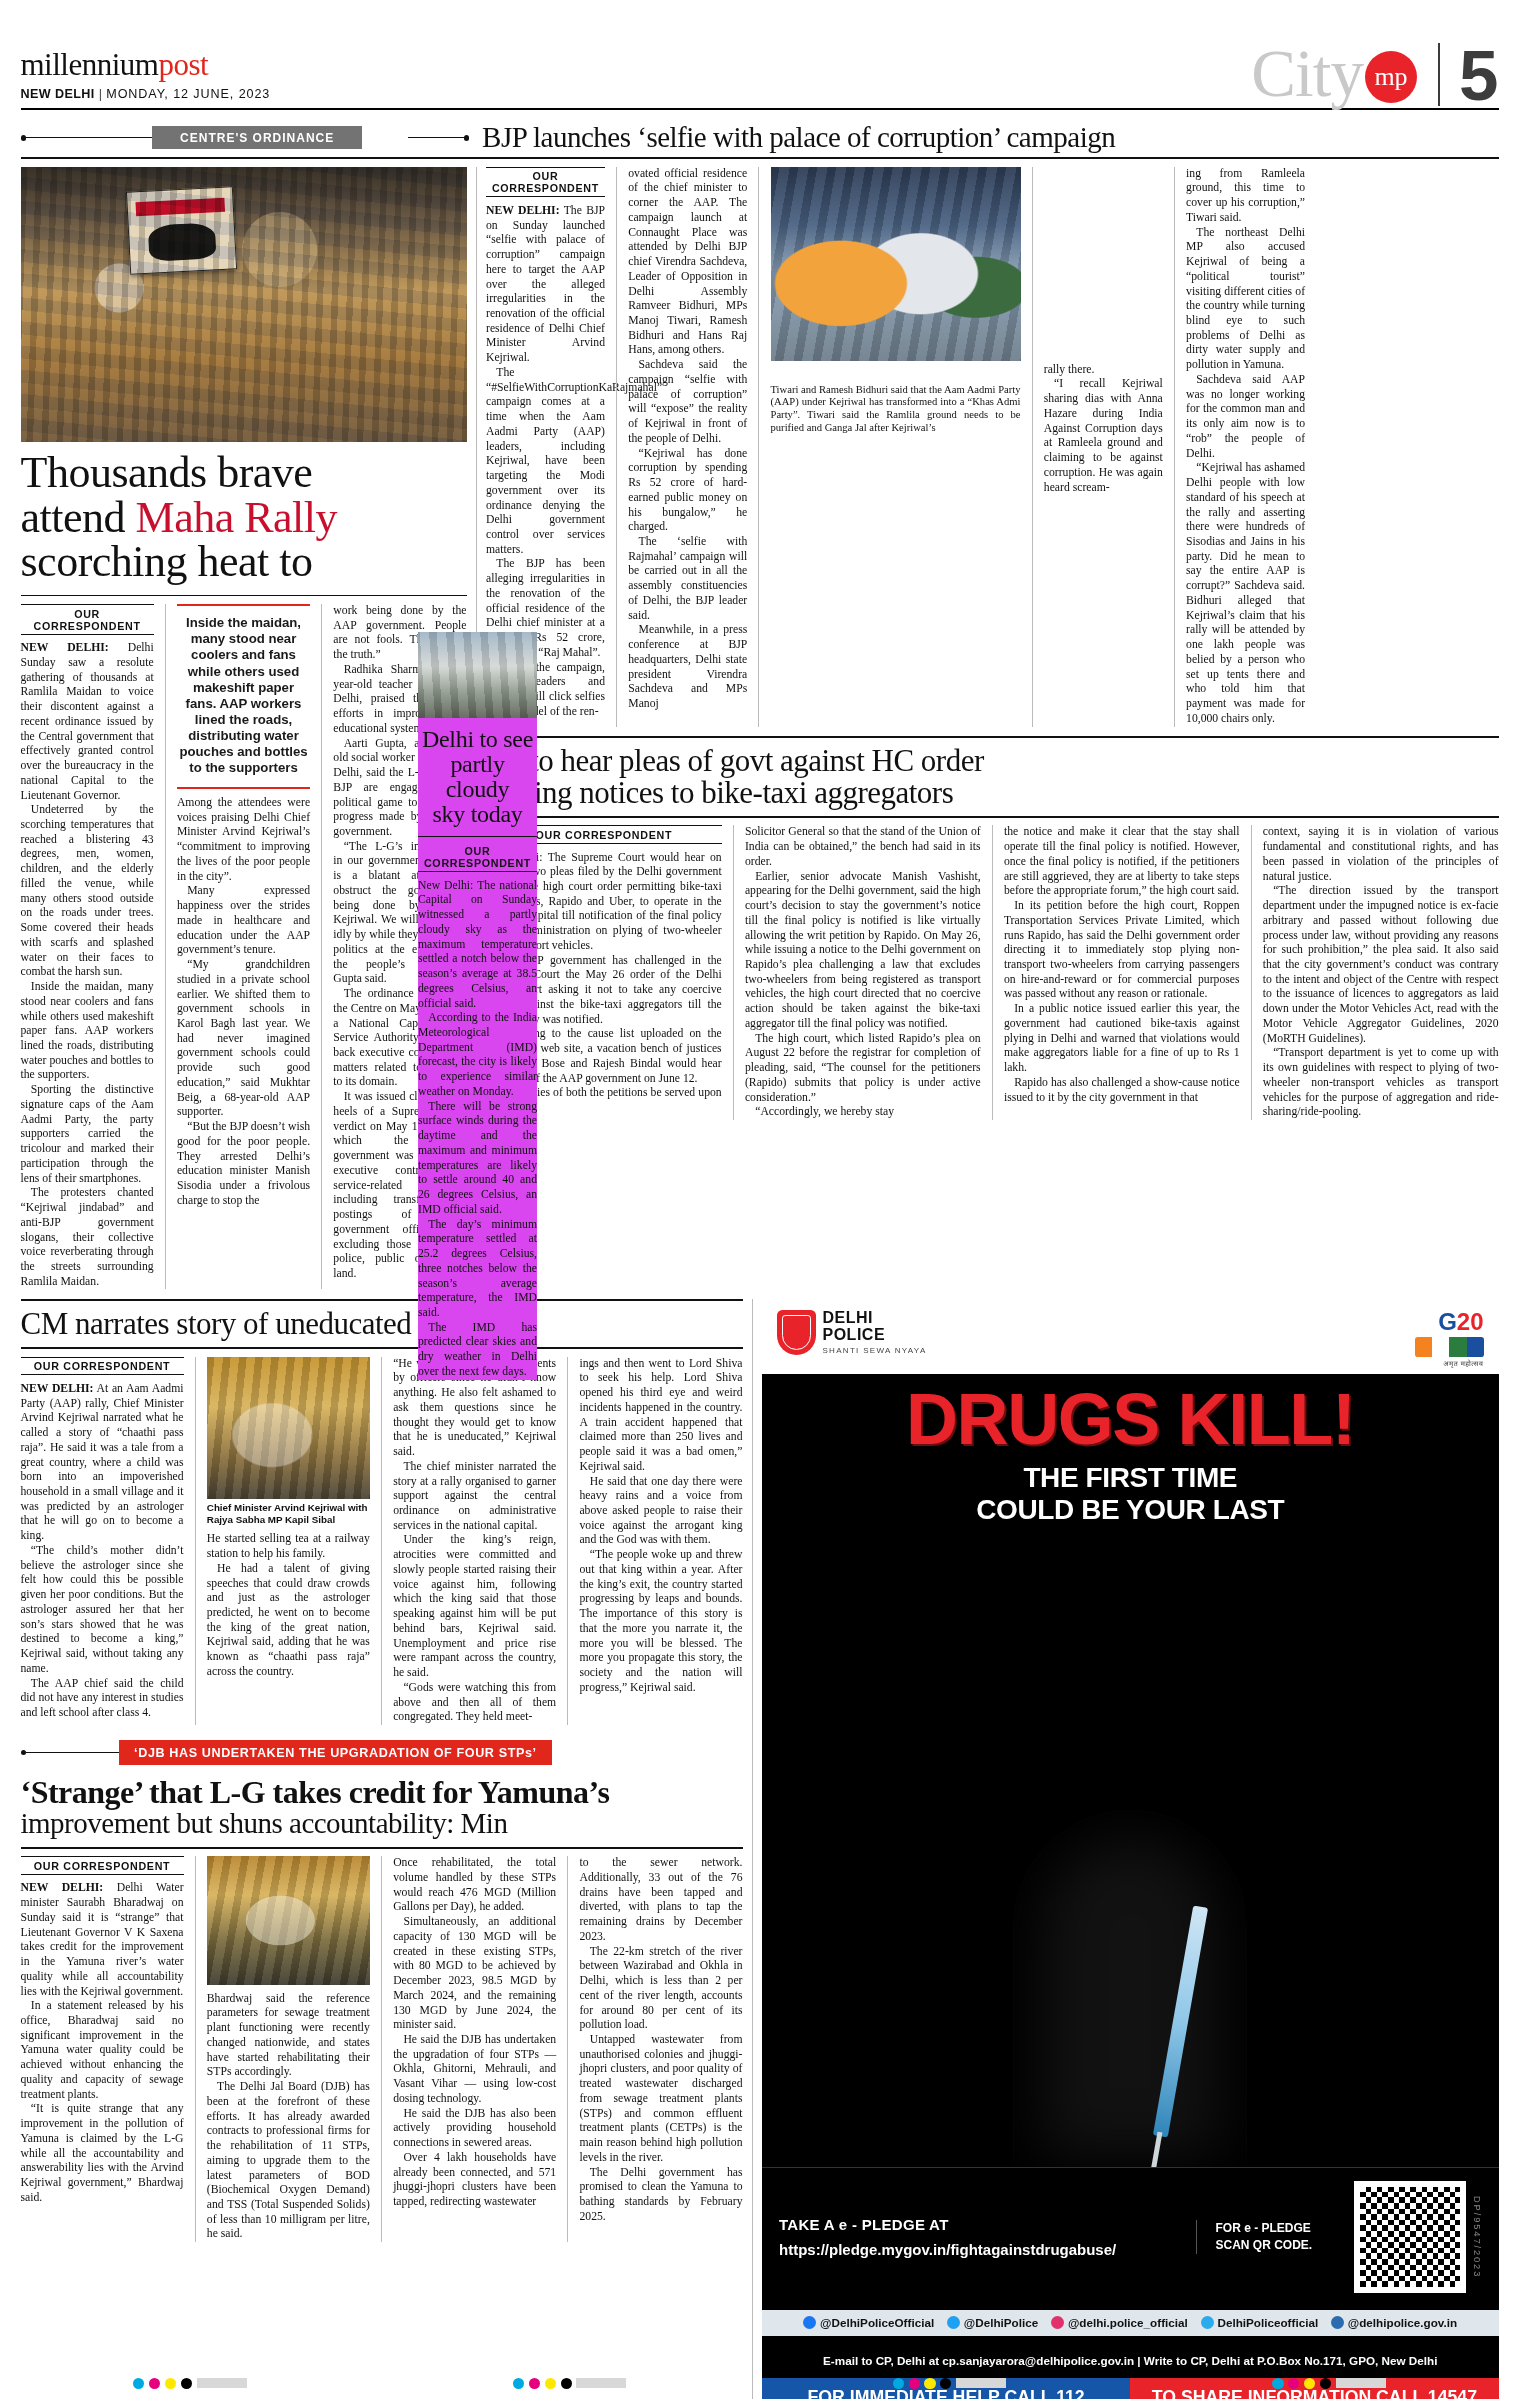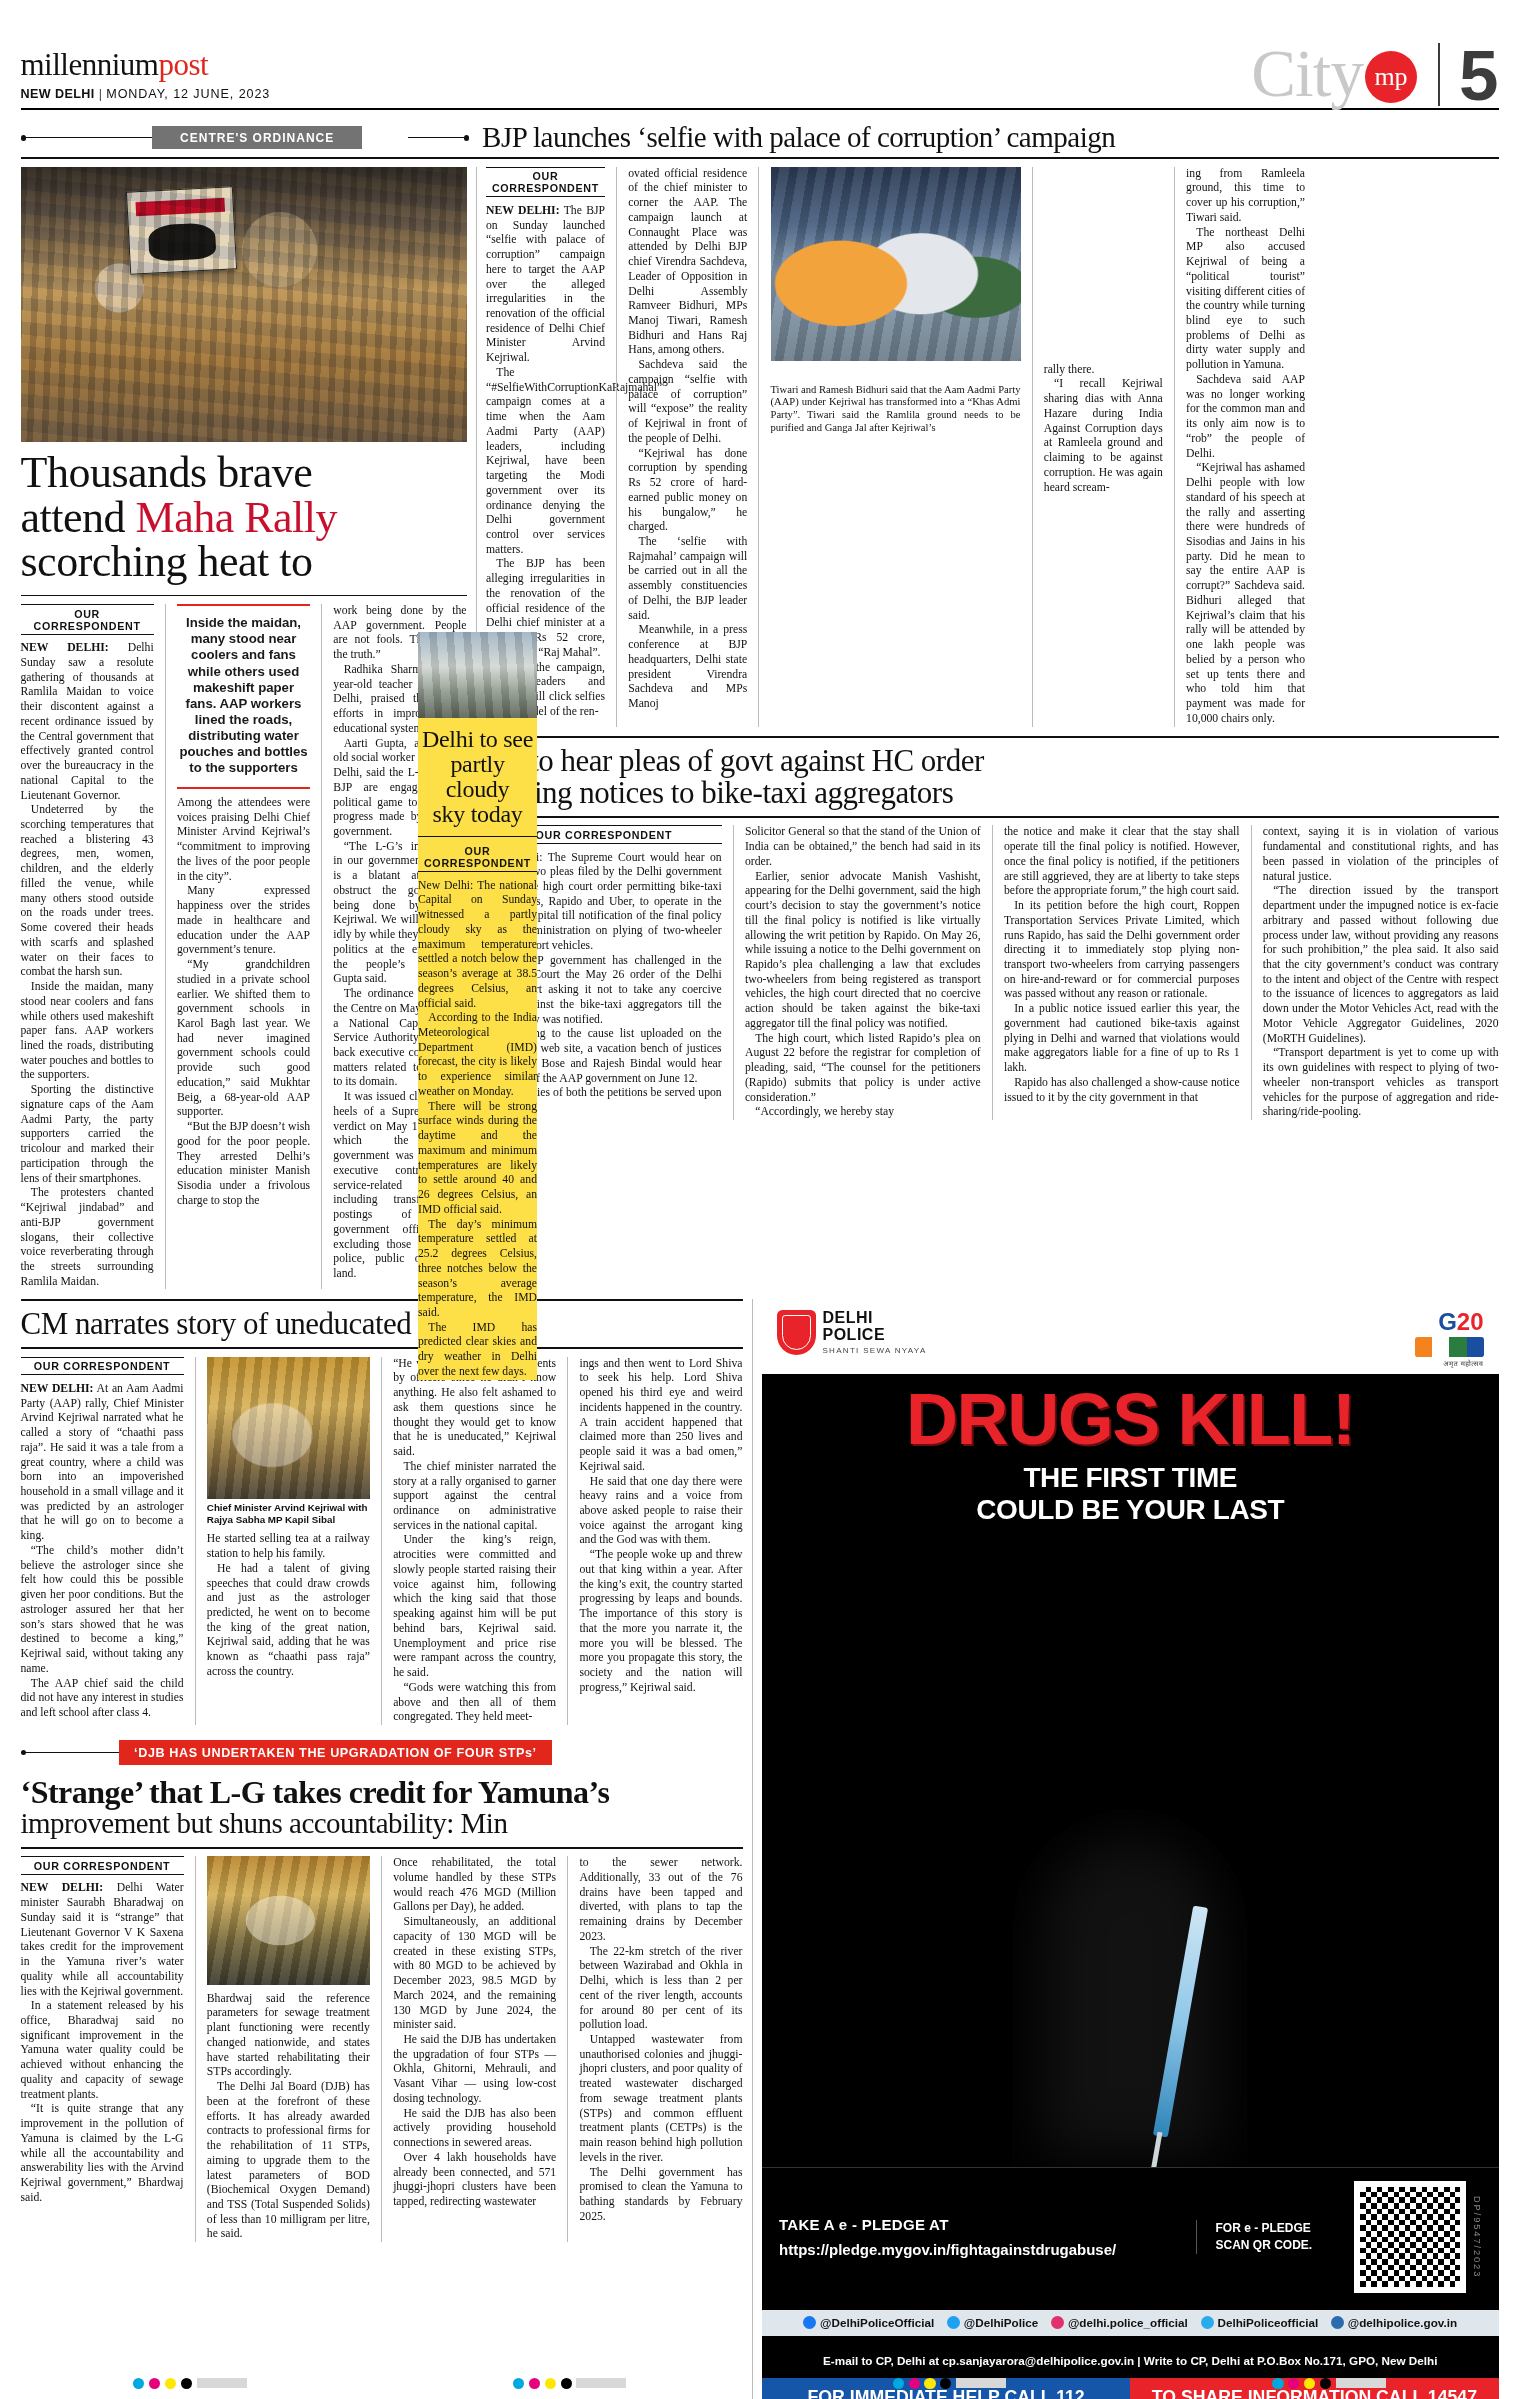--- a/index.html
+++ b/index.html
@@ -316,21 +316,21 @@
           <div class="bodytext">
             <p class="first">context, saying it is in violation of various fundamental and constitutional rights, and has been passed in violation of the principles of natural justice.</p>
             <p>“The direction issued by the transport department under the impugned notice is ex-facie arbitrary and passed without following due process under law, without providing any reasons for such prohibition,” the plea said. It also said that the city government’s conduct was contrary to the intent and object of the Centre with respect to the issuance of licences to aggregators as laid down under the Motor Vehicles Act, read with the Motor Vehicle Aggregator Guidelines, 2020 (MoRTH Guidelines).</p>
             <p>“Transport department is yet to come up with its own guidelines with respect to plying of two-wheeler non-transport vehicles as transport vehicles for the purpose of aggregation and ride-sharing/ride-pooling.</p>
           </div>
         </div>
       </div>
     </div>
   </div>
 
-  <div style="position:absolute;left:418px;top:632px;width:119px;background:#fde047;">
+  <div style="position:absolute;left:418px;top:632px;width:119px;background:#d946ef;">
     <div class="photo ph-cycle" style="height:86px;"></div>
     <div class="wx-hl" style="margin-top:9.3px;">Delhi to see</div>
     <div class="wx-hl">partly cloudy</div>
     <div class="wx-hl">sky today</div>
     <div style="height:1.4px;background:#111;margin:8.4px 0 5.6px;"></div>
     <div class="byline" style="border-top:none;">OUR CORRESPONDENT</div>
     <div class="bodytext">
       <p class="first">New Delhi: The national Capital on Sunday witnessed a partly cloudy sky as the maximum temperature settled a notch below the season’s average at 38.5 degrees Celsius, an official said.</p>
       <p>According to the India Meteorological Department (IMD) forecast, the city is likely to experience similar weather on Monday.</p>
       <p>There will be strong surface winds during the daytime and the maximum and minimum temperatures are likely to settle around 40 and 26 degrees Celsius, an IMD official said.</p>

